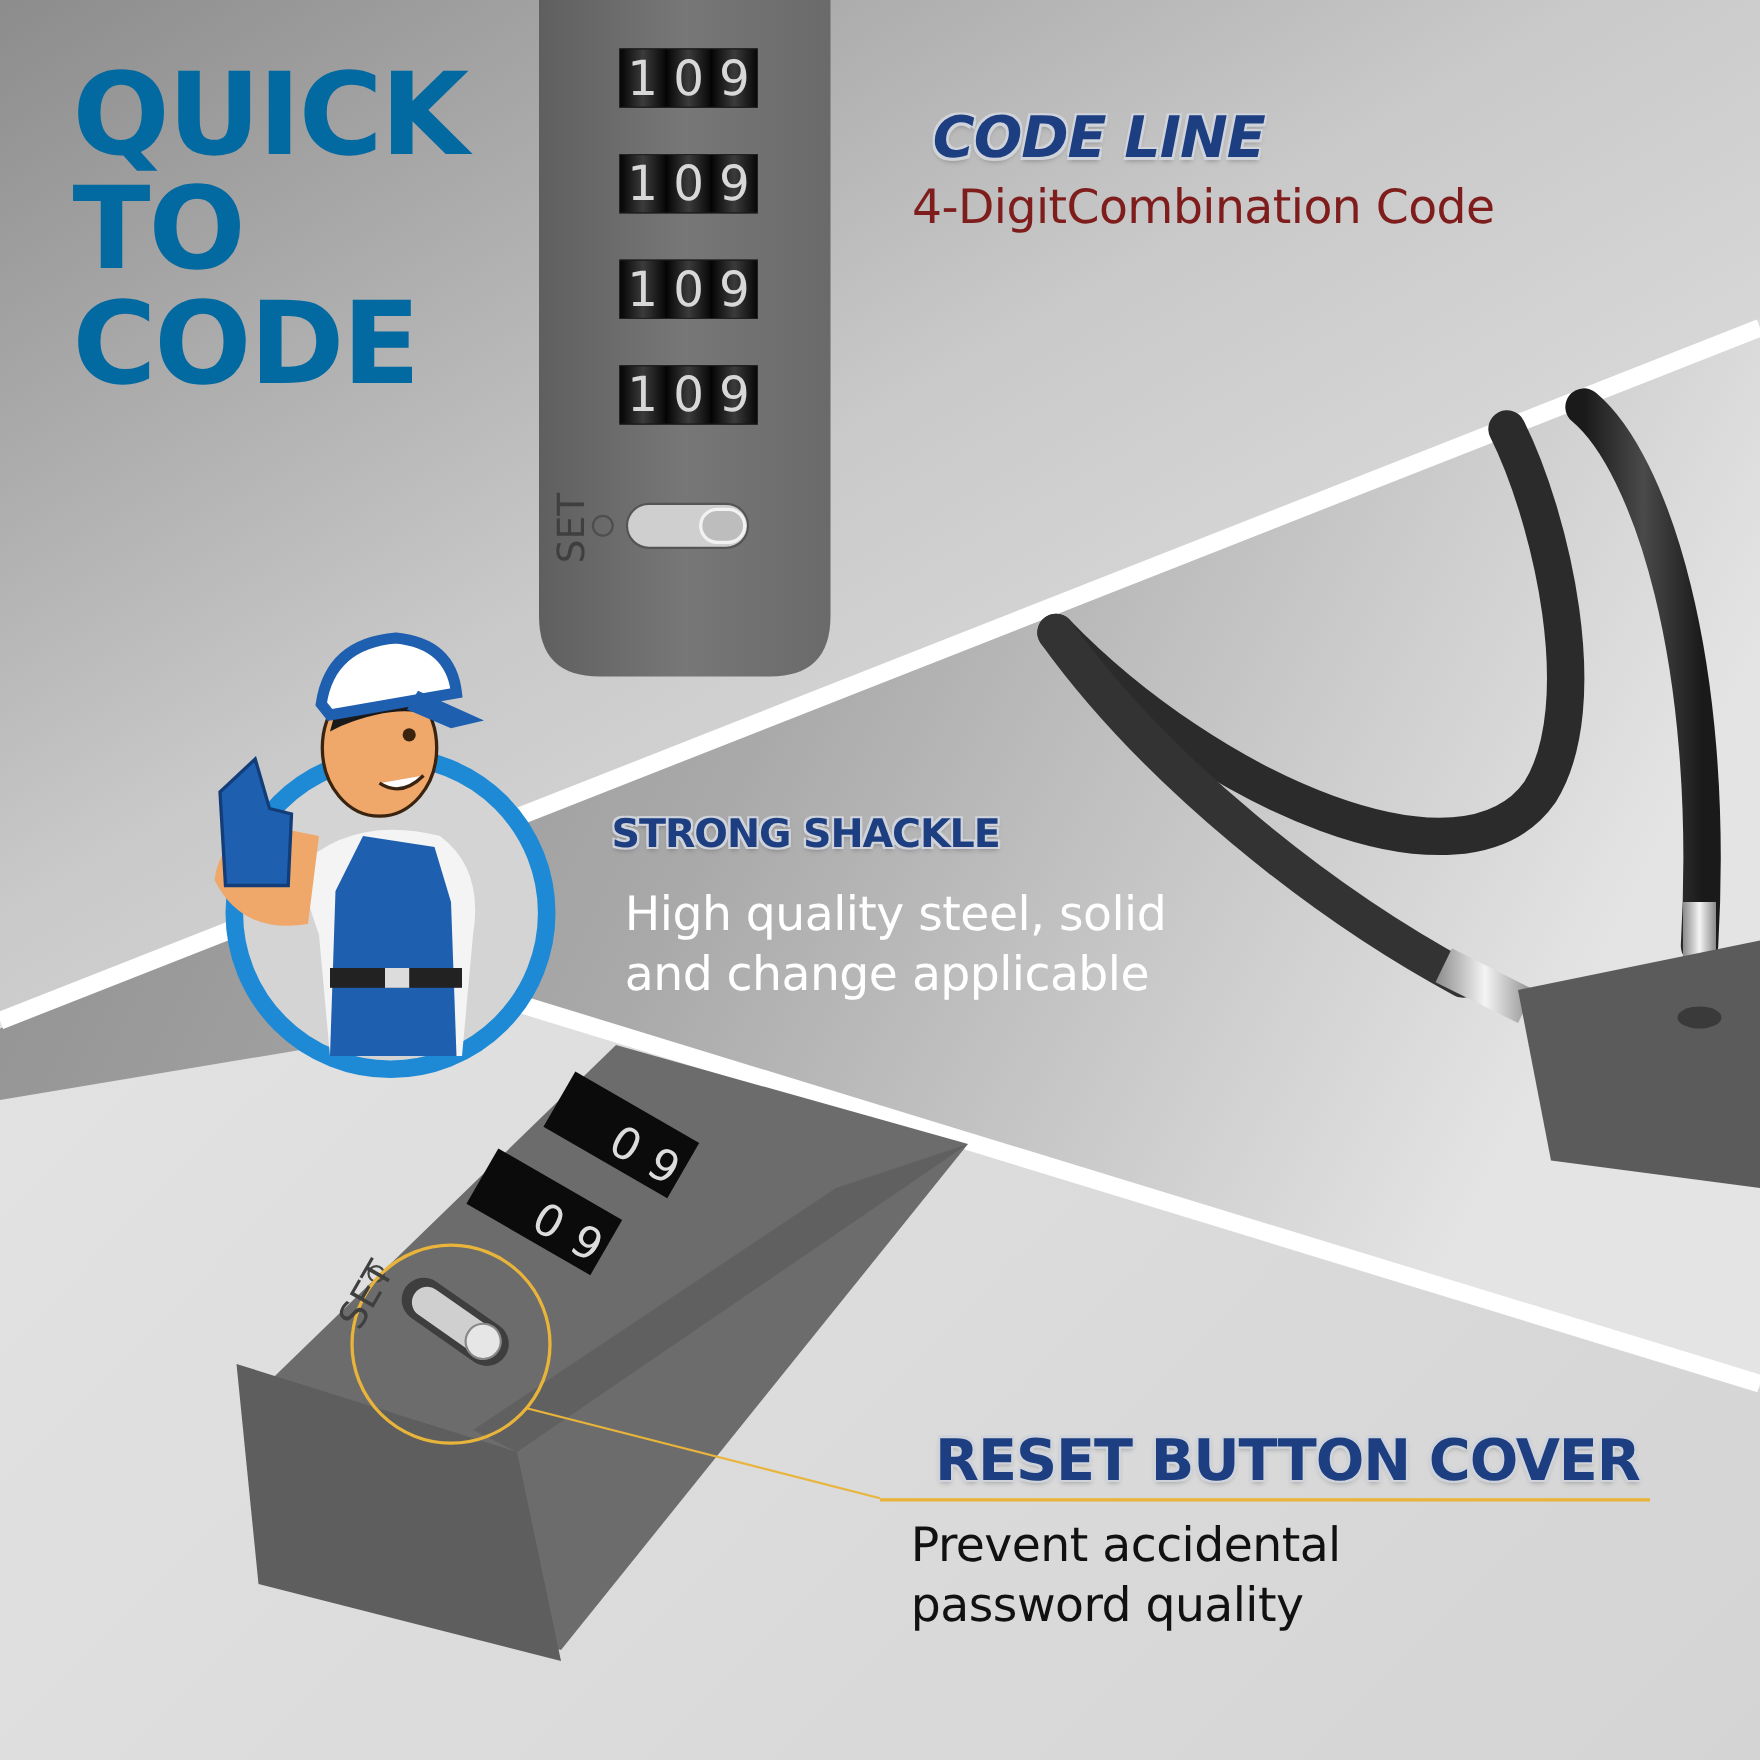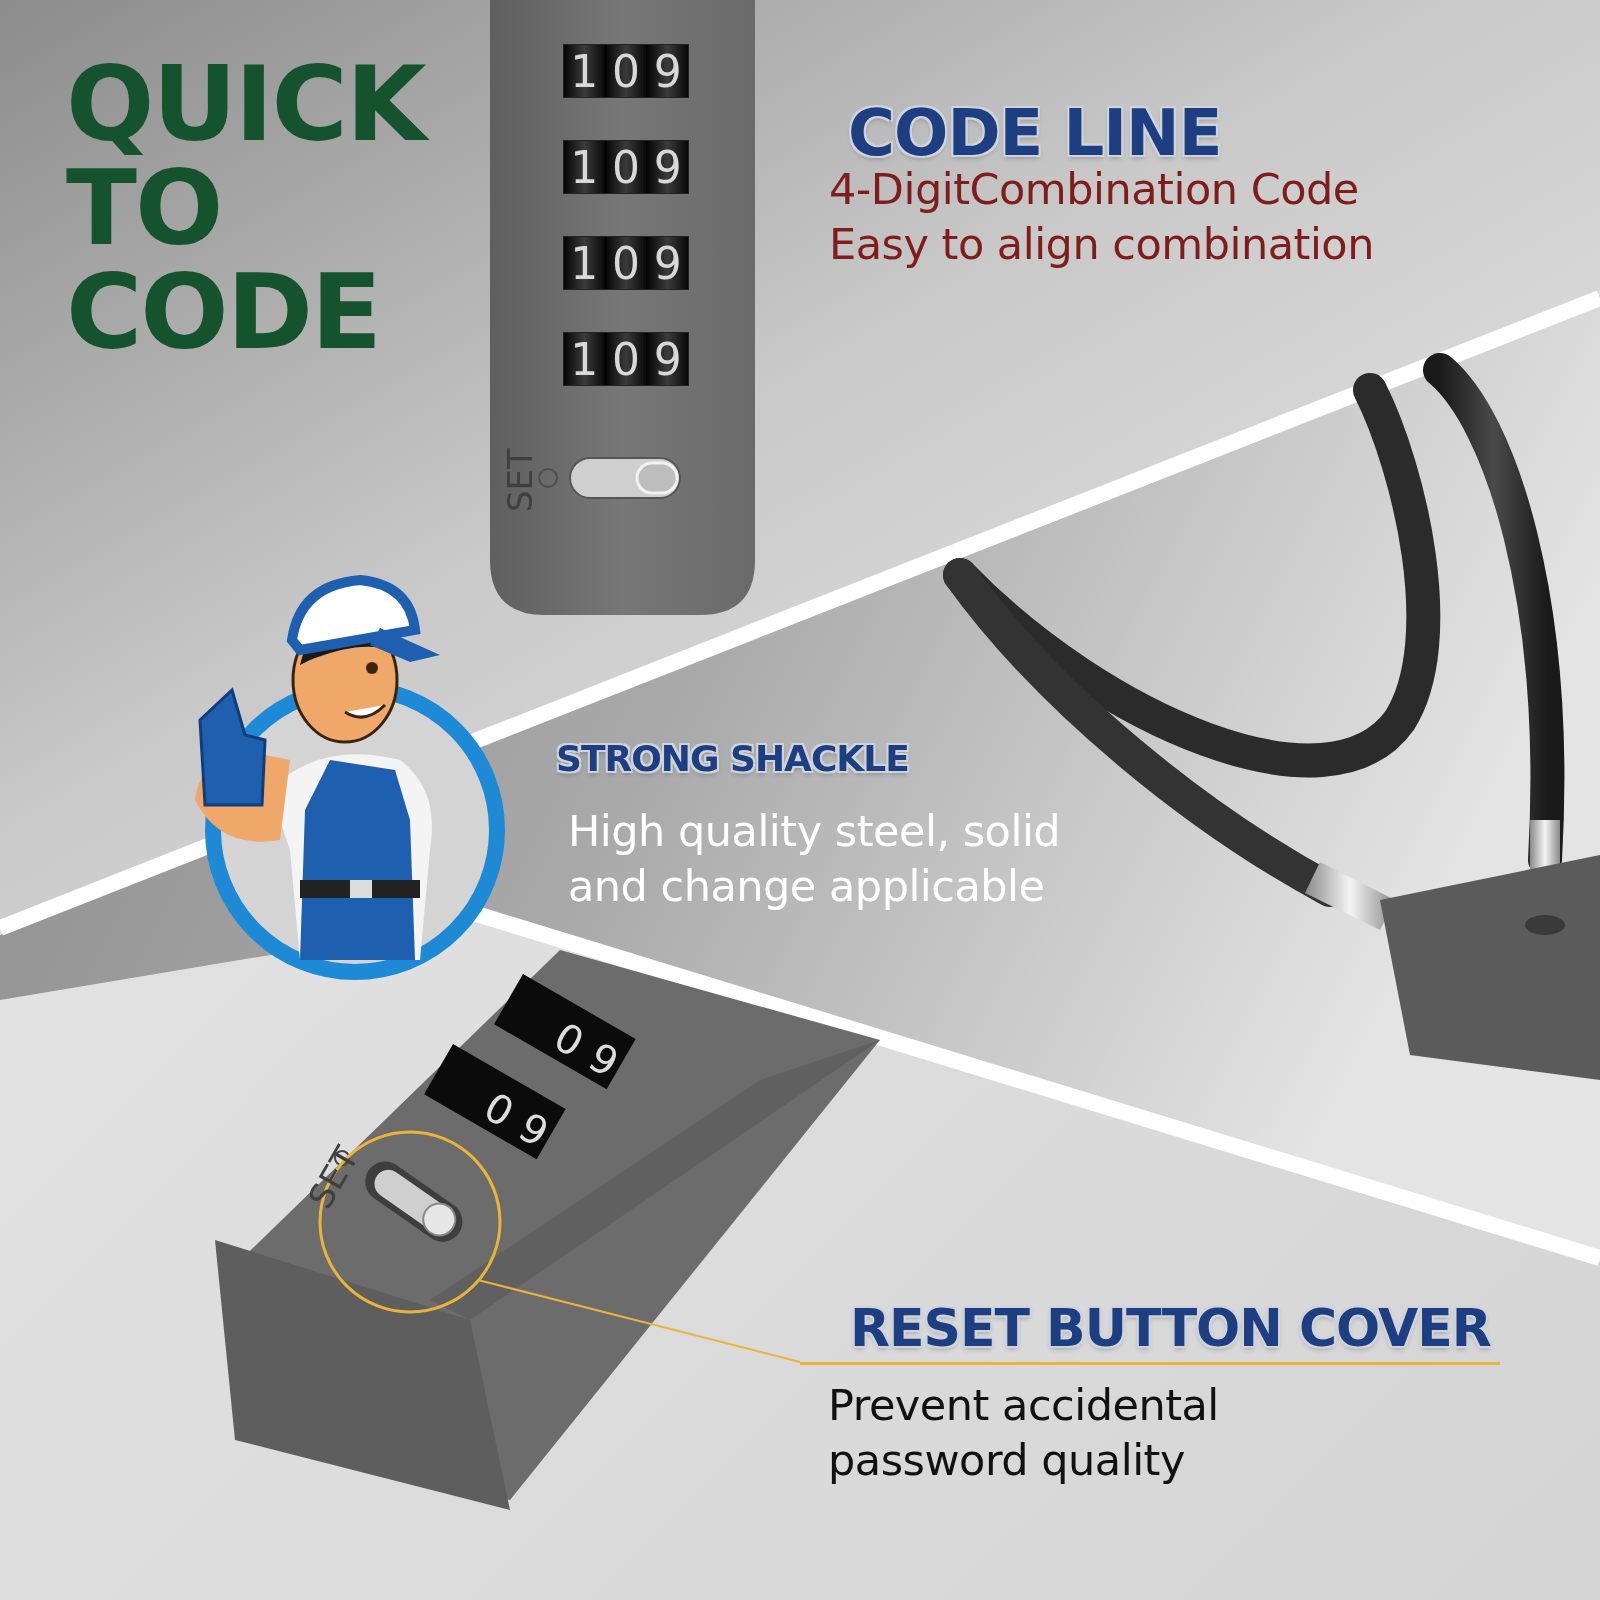--- a/index.html
+++ b/index.html
@@ -1,33 +1,33 @@
 <!DOCTYPE html>
 <html><head>
 <meta charset="utf-8">
 <style>
   html, body { margin: 0; padding: 0; }
   body { width: 1600px; height: 1600px; overflow: hidden; background: #d9d9d9; }
   .canvas { position: relative; width: 1600px; height: 1600px; overflow: hidden;
             font-family: "DejaVu Sans", "Liberation Sans", sans-serif; }
   svg.bg { position: absolute; left: 0; top: 0; }
 
-  .headline { position: absolute; left: 66px; top: 52px; color: #14532d;
+  .headline { position: absolute; left: 66px; top: 52px; color: #0369a1;
               font-family: "DejaVu Sans", sans-serif; font-weight: bold;
               font-size: 104px; line-height: 104px; letter-spacing: -2px; }
   .headline div { display: block; }
 
   .feature-title { position: absolute; font-family: "DejaVu Sans", sans-serif;
                    font-weight: bold; color: #1d3f82; letter-spacing: -1px;
                    text-shadow: -2px -2px 0 #d0d4da, 2px -2px 0 #d0d4da, -2px 2px 0 #d0d4da, 2px 2px 0 #d0d4da,
                                 0 3px 5px rgba(0,0,0,0.25); }
   .feature-desc { position: absolute; font-family: "DejaVu Sans", sans-serif;
                   font-size: 43px; line-height: 55px; letter-spacing: -0.5px; }
 
-  .code-title { left: 848px; top: 96px; font-size: 64px; }
+  .code-title { left: 848px; top: 96px; font-size: 52px; font-style: italic; }
   .code-desc  { left: 829px; top: 162px; color: #7f1d1d; }
 
   .shackle-title { left: 556px; top: 738px; font-size: 36px; }
   .shackle-desc  { left: 556px; top: 804px; color: #ffffff; margin-left: 12px; }
 
   .reset-title { left: 850px; top: 1298px; font-size: 52px; }
   .reset-desc  { left: 828px; top: 1378px; color: #111111; }
 
   .reset-rule { position: absolute; left: 800px; top: 1362px; width: 700px; height: 3px;
                 background: #e9b43a; }
@@ -187,21 +187,20 @@
       <span class="wheel">0</span>
       <span class="wheel">9</span>
     </div>
   </div>
   <span class="set-label" style="left:500px; top:512px;">SET</span>
   <span class="set-label" style="left:300px; top:1195px; transform: rotate(-60deg);">SET</span>
 
   <div class="feature-title code-title">CODE LINE</div>
   <div class="feature-desc code-desc">
     <div>4-DigitCombination Code</div>
-    <div>Easy to align combination</div>
   </div>
 
   <div class="feature-title shackle-title">STRONG SHACKLE</div>
   <div class="feature-desc shackle-desc">
     <div>High quality steel, solid</div>
     <div>and change applicable</div>
   </div>
 
   <div class="feature-title reset-title">RESET BUTTON COVER</div>
   <div class="reset-rule"></div>

